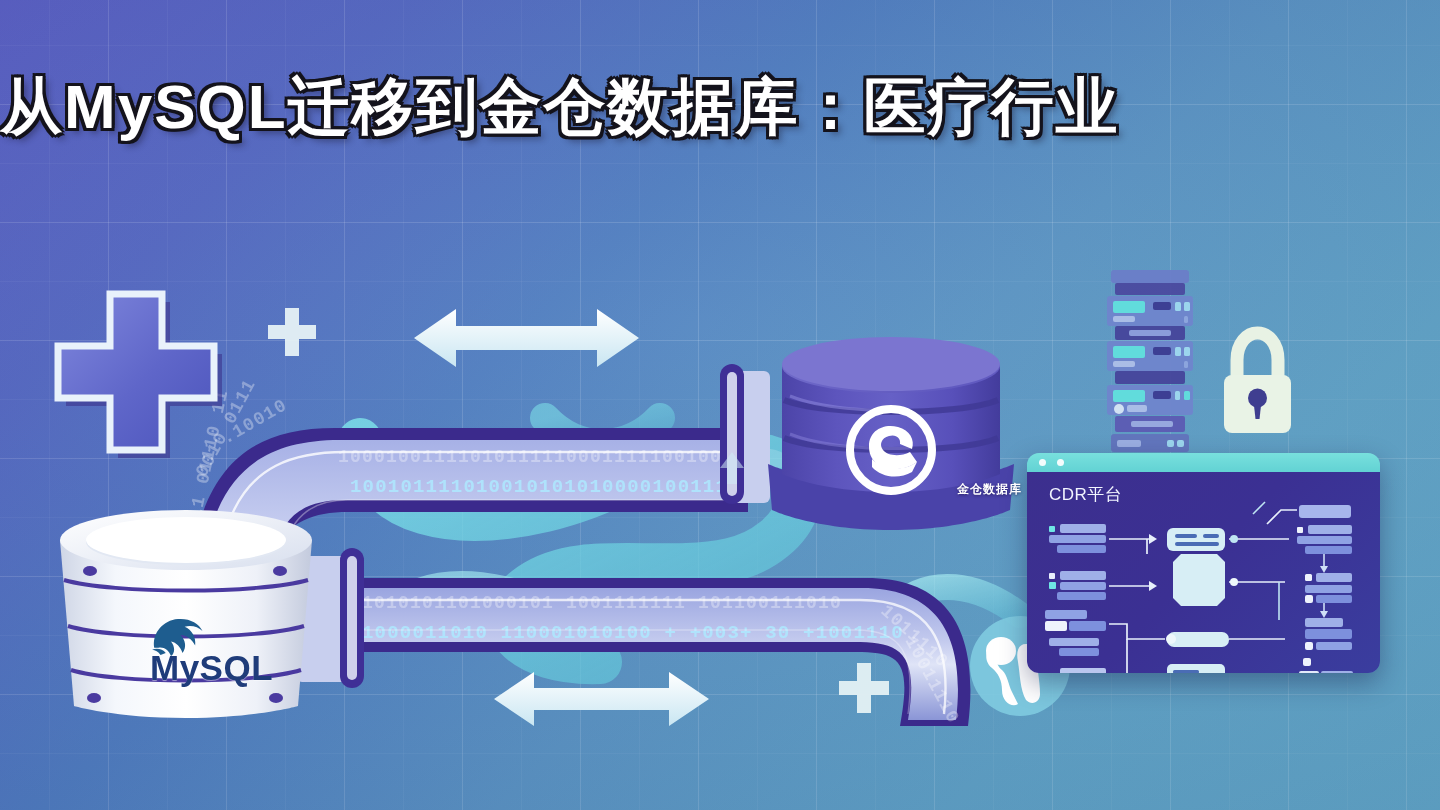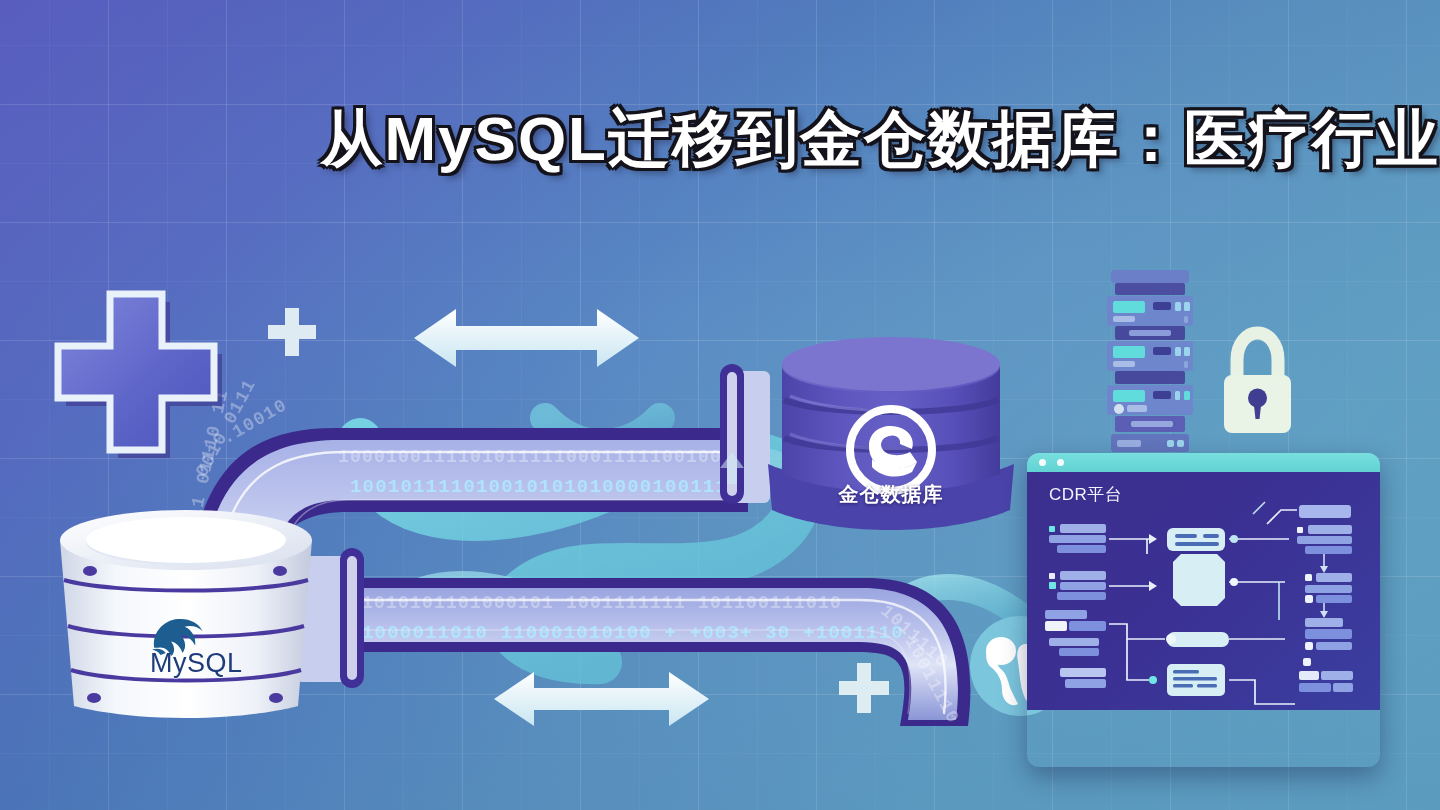--- a/index.html
+++ b/index.html
@@ -28,21 +28,21 @@
     background-position:-10px -14px;
     pointer-events:none;
   }
   .vignette{
     position:absolute;inset:0;pointer-events:none;
     background:radial-gradient(ellipse 120% 95% at 48% 40%,rgba(255,255,255,.05) 0%,rgba(40,50,120,.12) 78%,rgba(30,40,110,.22) 100%);
   }
 
   
   .title-wrap{
-    position:absolute;left:0;right:0;top:104px;text-align:right;
+    position:absolute;left:0;right:0;top:72px;text-align:left;
     z-index:40;pointer-events:none;
   }
   .title-line{
     font-size:62px;font-weight:bold;color:#ffffff;line-height:1.12;
     letter-spacing:2px;
     text-shadow:
       3px 0 0 #14131c, -3px 0 0 #14131c, 0 3px 0 #14131c, 0 -3px 0 #14131c,
       3px 3px 0 #14131c, -3px 3px 0 #14131c, 3px -3px 0 #14131c, -3px -3px 0 #14131c,
       5px 5px 7px rgba(20,18,40,.45);
     white-space:nowrap;
@@ -66,41 +66,41 @@
   .med-cross{position:absolute;z-index:10;}
   .plus-small{position:absolute;z-index:10;}
 
   
   .arrow{position:absolute;z-index:12;}
 
   
   .mysql-db{position:absolute;left:52px;top:500px;width:268px;height:230px;z-index:14;}
   .mysql-label{
     position:absolute;left:150px;top:648px;z-index:16;
-    color:#1f3c7a;font-size:27px;font-weight:normal;letter-spacing:.5px;
+    color:#1f3c7a;font-size:35px;font-weight:bold;letter-spacing:.5px;
     text-shadow:0 1px 1px rgba(255,255,255,.5);
   }
 
   
   .king-db{position:absolute;left:760px;top:334px;width:262px;height:214px;z-index:16;}
   .king-label{
-    position:absolute;left:760px;top:481px;width:262px;text-align:center;z-index:20;
-    color:#ffffff;font-size:20px;font-weight:bold;letter-spacing:1px;
+    position:absolute;left:760px;top:481px;width:262px;text-align:right;z-index:20;
+    color:#ffffff;font-size:12px;font-weight:bold;letter-spacing:1px;
     text-shadow:0 1px 3px rgba(30,20,80,.7);
   }
 
   
   .rack{position:absolute;left:1105px;top:268px;width:90px;height:200px;z-index:10;}
 
   
   .lock{position:absolute;left:1215px;top:325px;width:85px;height:115px;z-index:10;}
 
   
   .cdr-panel{
-    position:absolute;left:1027px;top:453px;width:353px;height:314px;z-index:18;
+    position:absolute;left:1027px;top:453px;width:353px;height:220px;z-index:18;
     border-radius:12px;overflow:hidden;
     box-shadow:0 10px 26px rgba(20,25,70,.38);
   }
   .cdr-bar{
     height:19px;background:linear-gradient(180deg,#78e0dd 0%,#62d2d4 100%);
     display:flex;align-items:center;padding-left:12px;gap:11px;
   }
   .cdr-dot{width:7px;height:7px;border-radius:50%;background:#ffffff;opacity:.92;}
   .cdr-body{
     position:relative;height:238px;

